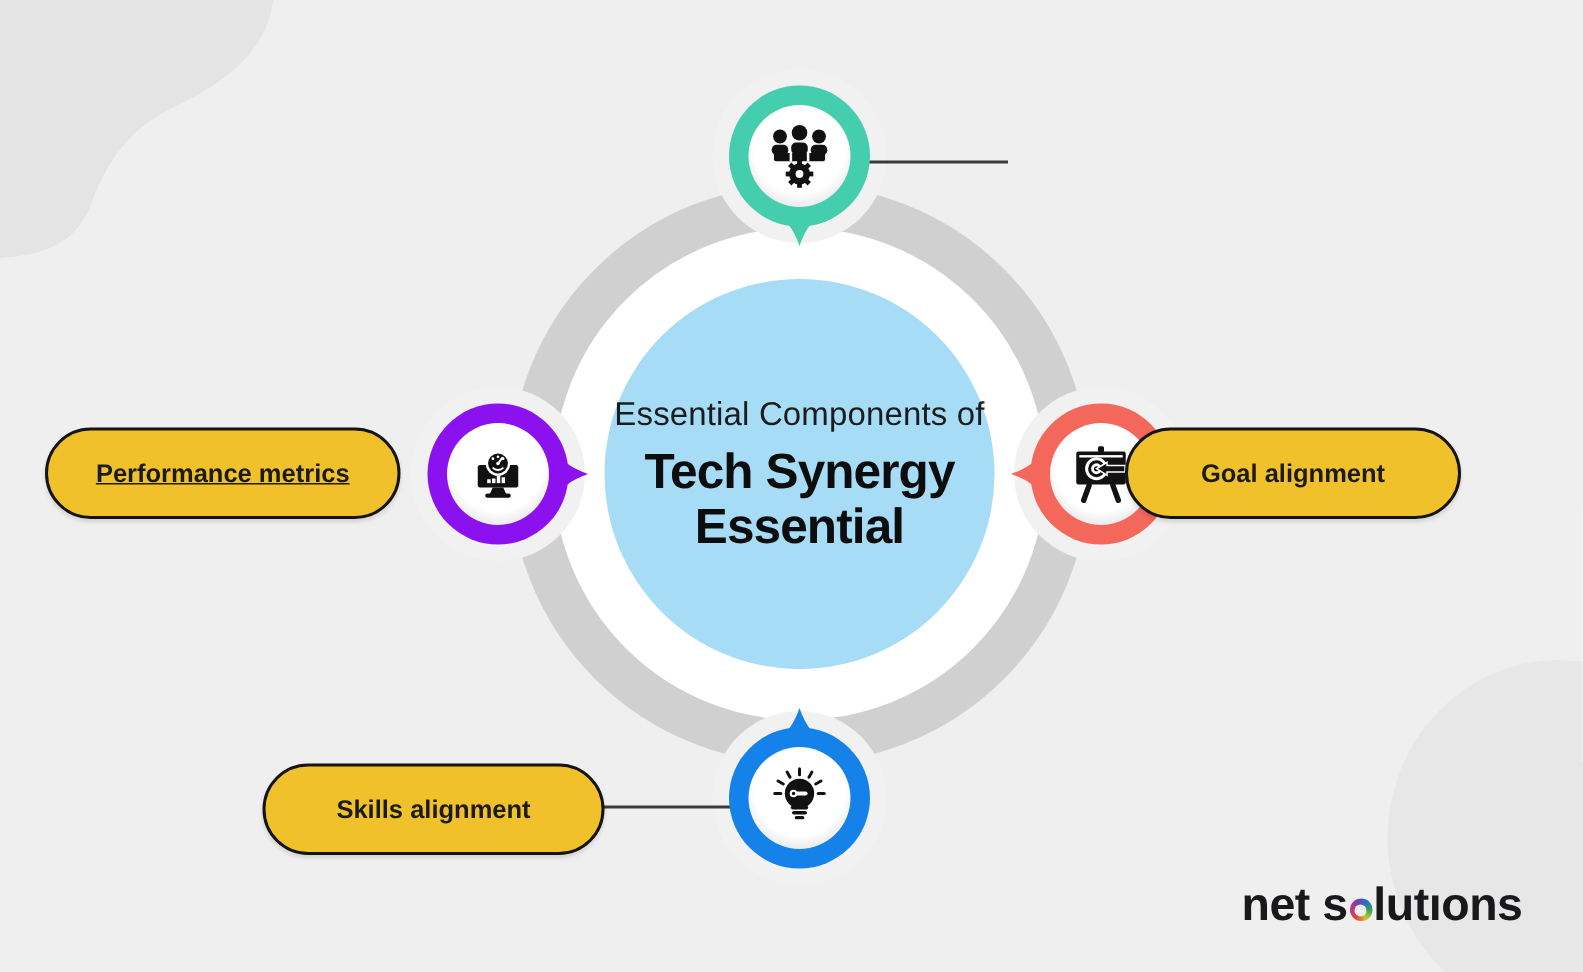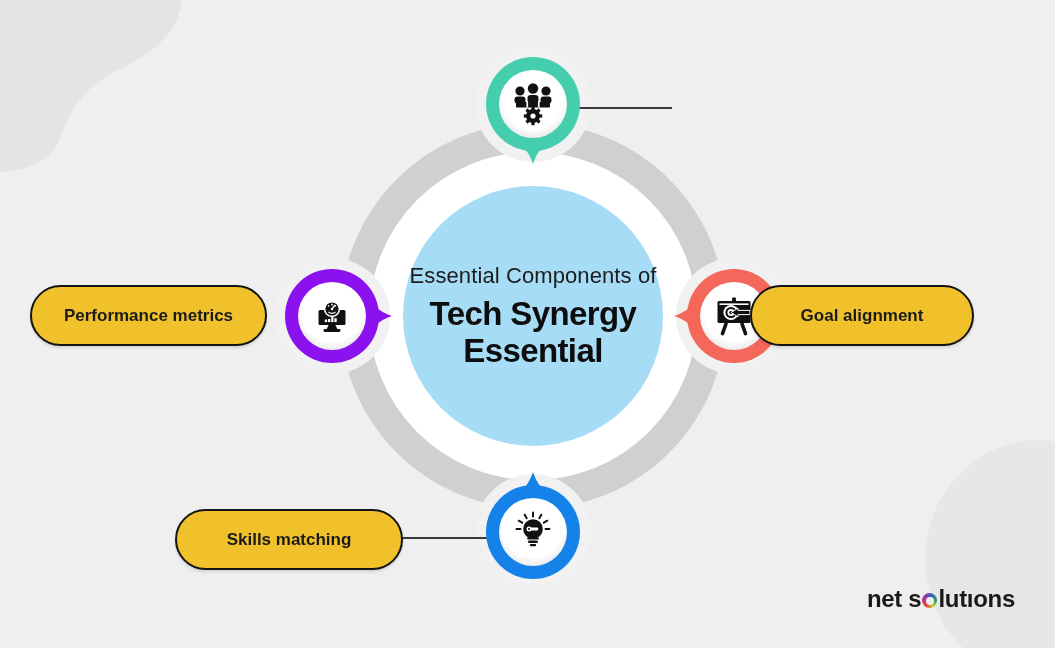--- a/index.html
+++ b/index.html
@@ -71,21 +71,21 @@
   }
   .pill-collab { left:668px; top:80px;  width:264px; justify-content:flex-start;
                  padding-left:31px; line-height:1.2; white-space:pre-line; }
   .pill-goal   { left:750px; top:285px; width:224px; }
   .pill-skills { left:175px; top:509px; width:228px; }
   .pill-perf   { left:30px;  top:285px; width:237px; }
 
   
   .logo {
     position:absolute; right:40px; top:585px; z-index:5;
-    font-size:24px; font-weight:700; color:#19191B; letter-spacing:-0.3px;
+    font-size:31px; font-weight:700; color:#19191B; letter-spacing:-0.3px;
   }
   .logo-o {
     position:relative; display:inline-block; width:15px; height:15px;
     border-radius:50%; margin:0 1px; vertical-align:-1px;
     background:conic-gradient(from 210deg,#E8423C,#C2387F,#7A3FA8,#2F6BC4,#2FA05C,#C8C832,#E8423C);
   }
   .logo-o::after {
     content:""; position:absolute; inset:3.5px; border-radius:50%; background:#EFEEEE;
   }
 </style>
@@ -214,18 +214,18 @@
       <rect x="-7.2" y="3.5" width="2.3" height="2.6" fill="#fff"></rect>
       <rect x="-4" y="3" width="2.3" height="3.1" fill="#fff"></rect>
       <rect x="-0.8" y="1" width="2.3" height="5.1" fill="#fff"></rect>
       <rect x="2.4" y="2.2" width="2.3" height="3.9" fill="#fff"></rect>
       <path d="M-3.5,9 L3.5,9 L5.5,13.5 L-5.5,13.5 Z"></path>
       <rect x="-8.5" y="13" width="17" height="2.9" rx="1.4"></rect>
     </g>
   </svg>
 
   <div class="pill pill-goal" style="background-color: rgb(240, 193, 43);">Goal alignment</div>
-  <div class="pill pill-skills" style="background-color: rgb(240, 193, 43);">Skills matching</div>
-  <div class="pill pill-perf" style="background-color: rgb(240, 193, 43);">Performance metrics</div>
+  <div class="pill pill-skills" style="background-color: rgb(240, 193, 43);">Skills alignment</div>
+  <div class="pill pill-perf" style="background-color: rgb(240, 193, 43); text-decoration: underline;">Performance metrics</div>
 
   <div class="logo"><span>net s</span><span class="logo-o"></span><span>lutıons</span></div>
 
 </div>
 
 </body></html>

